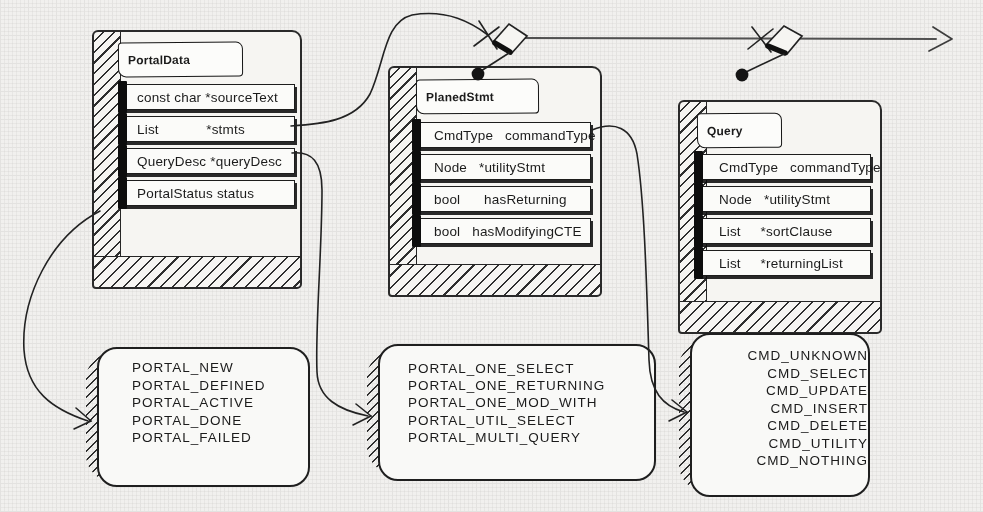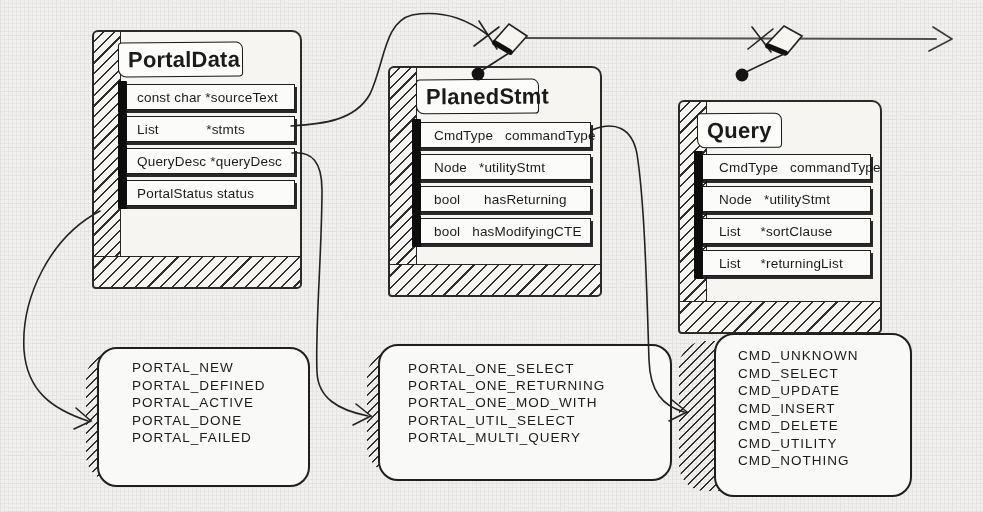--- a/index.html
+++ b/index.html
@@ -15,21 +15,21 @@
   }
   
   .struct{position:absolute;border:2px solid #2a2a2a;background:#f6f5f2;
           border-radius:6px 10px 5px 4px;}
   .hatch-left{position:absolute;left:0;top:0;width:26px;border-right:1.6px solid #262626;
       background:repeating-linear-gradient(135deg,rgba(0,0,0,0) 0 6px,#2e2e2e 6px 7.6px);}
   .hatch-bottom{position:absolute;left:0;right:0;bottom:0;height:30px;border-top:1.6px solid #262626;
       background:repeating-linear-gradient(135deg,rgba(0,0,0,0) 0 7px,#2e2e2e 7px 8.6px);}
   .struct-title{position:absolute;display:flex;align-items:center;padding-left:9px;
       background:#fcfcfa;border:1.9px solid #161616;border-radius:4px 7px 4px 8px;
-      font-weight:bold;font-size:22px;letter-spacing:.2px;transform:rotate(-.4deg);}
+      font-weight:bold;font-size:12px;letter-spacing:.2px;transform:rotate(-.4deg);}
   .rows{position:absolute;}
   .frow{position:relative;height:24px;margin-bottom:6px;background:#fbfbf9;
       border:1.5px solid #1d1d1d;box-shadow:2px 3px 0 rgba(12,12,12,.88);
       display:flex;align-items:center;font-size:13.5px;}
   .frow::before{content:"";position:absolute;left:-3px;top:-4px;bottom:-4px;width:9px;
       background:#0d0d0d;border-radius:1px;}
   .flabel{white-space:pre;letter-spacing:.2px;}
   .p1 .flabel{padding-left:16px;} .p2 .flabel{padding-left:19px;} .p3 .flabel{padding-left:22px;}
   
   .enum-shadow{position:absolute;border-radius:26px;
@@ -108,30 +108,30 @@
   <div class="enum-shadow" style="left:86px;top:353px;width:182px;height:128px;"></div>
   <div class="enum-box" style="left:97px;top:347px;width:176px;height:126px;padding:10px 0 0 33px;line-height:17.6px;">
     <div class="ev">PORTAL_NEW</div>
     <div class="ev">PORTAL_DEFINED</div>
     <div class="ev">PORTAL_ACTIVE</div>
     <div class="ev">PORTAL_DONE</div>
     <div class="ev">PORTAL_FAILED</div>
   </div>
 
   <div class="enum-shadow" style="left:367px;top:351px;width:252px;height:122px;"></div>
-  <div class="enum-box" style="left:378px;top:344px;width:246px;height:119px;padding:14px 16px 0 28px;line-height:17.2px;">
+  <div class="enum-box" style="left:378px;top:344px;width:246px;height:119px;padding:14px 0 0 28px;line-height:17.2px;">
     <div class="ev">PORTAL_ONE_SELECT</div>
     <div class="ev">PORTAL_ONE_RETURNING</div>
     <div class="ev">PORTAL_ONE_MOD_WITH</div>
     <div class="ev">PORTAL_UTIL_SELECT</div>
     <div class="ev">PORTAL_MULTI_QUERY</div>
   </div>
 
   <div class="enum-shadow" style="left:679px;top:341px;width:178px;height:150px;"></div>
-  <div class="enum-box" style="left:714px;top:333px;width:172px;height:148px;padding:12px 0 0 22px;line-height:17.5px;">
+  <div class="enum-box" style="left:690px;top:333px;width:172px;height:148px;padding:12px 0 0 4px;line-height:17.5px;text-align:right;">
     <div class="ev">CMD_UNKNOWN</div>
     <div class="ev">CMD_SELECT</div>
     <div class="ev">CMD_UPDATE</div>
     <div class="ev">CMD_INSERT</div>
     <div class="ev">CMD_DELETE</div>
     <div class="ev">CMD_UTILITY</div>
     <div class="ev">CMD_NOTHING</div>
   </div>
 
   <svg class="overlay" width="983" height="512" viewBox="0 0 983 512">

